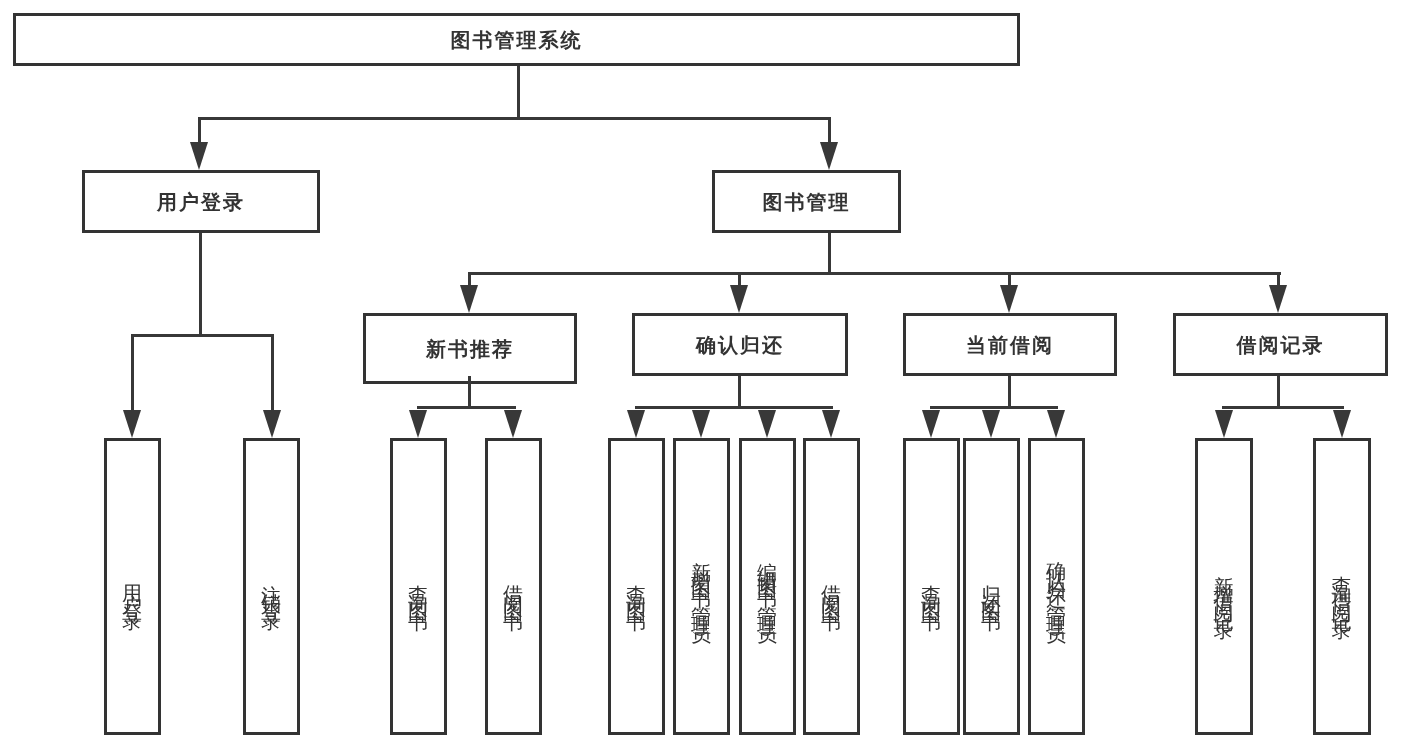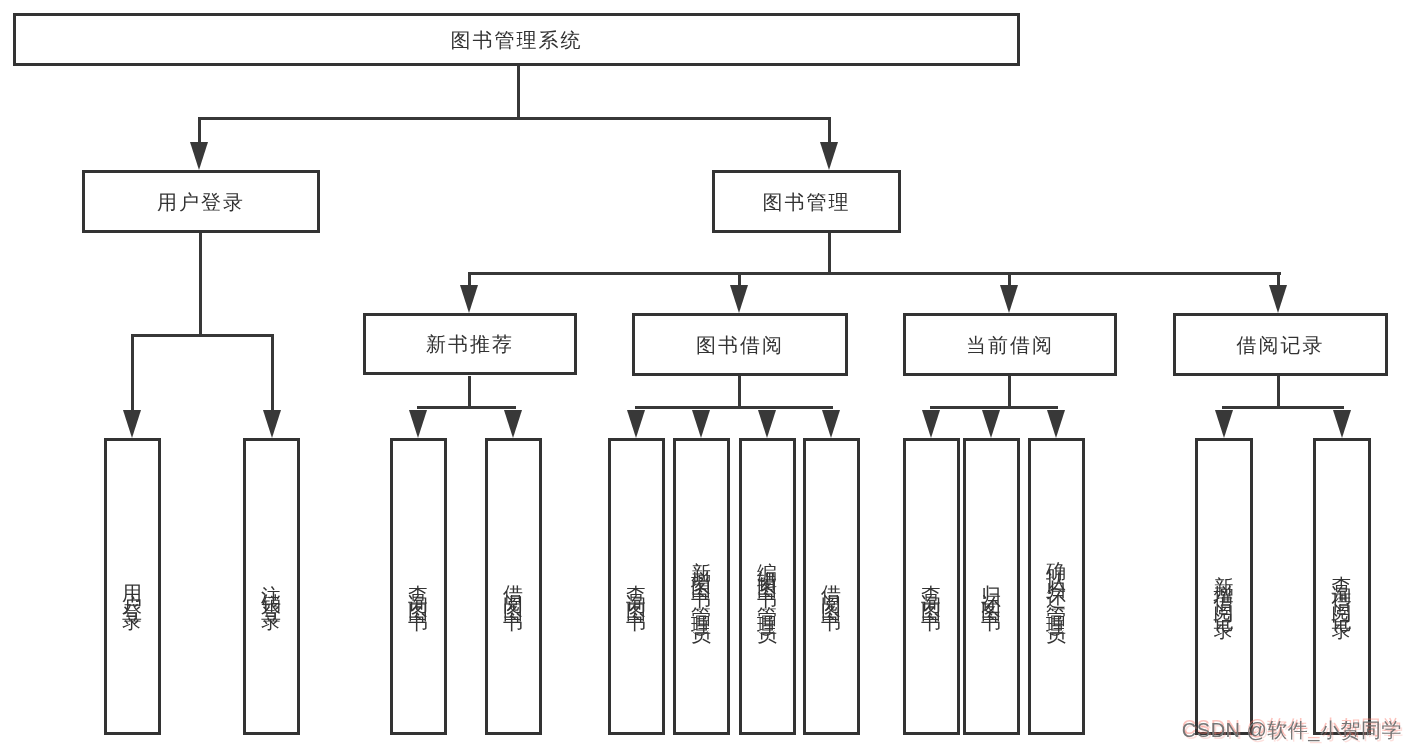--- a/index.html
+++ b/index.html
@@ -12,20 +12,21 @@
   }
   
   .box{
     position:absolute;box-sizing:border-box;
     border:3px solid #333333;background:#ffffff;
     display:flex;align-items:center;justify-content:center;
   }
   .box .lbl{
     font-size:20px;color:#333333;letter-spacing:2px;line-height:1;
     white-space:nowrap;
+    font-weight:bold;
   }
   
   .vbox{
     position:absolute;box-sizing:border-box;
     border:3px solid #333333;background:#ffffff;
     display:flex;align-items:center;justify-content:center;
   }
   .vbox .vlbl{
     writing-mode:vertical-lr;text-orientation:mixed;
     font-size:20px;color:#333333;letter-spacing:9px;line-height:1;
@@ -83,25 +84,25 @@
   <div class="hl" style="left:468px;top:272px;width:813px"></div>
   <div class="vl" style="left:468px;top:272px;height:14px"></div>
   <div class="ar" style="left:460px;top:285px"></div>
   <div class="vl" style="left:738px;top:272px;height:14px"></div>
   <div class="ar" style="left:730px;top:285px"></div>
   <div class="vl" style="left:1008px;top:272px;height:14px"></div>
   <div class="ar" style="left:1000px;top:285px"></div>
   <div class="vl" style="left:1277px;top:272px;height:14px"></div>
   <div class="ar" style="left:1269px;top:285px"></div>
 
-  <div class="box" style="left:363px;top:313px;width:214px;height:62px">
+  <div class="box" style="left:363px;top:313px;width:214px;height:71px">
     <span class="lbl">新书推荐</span>
   </div>
   <div class="box" style="left:632px;top:313px;width:216px;height:63px">
-    <span class="lbl">图书借阅</span>
+    <span class="lbl">确认归还</span>
   </div>
   <div class="box" style="left:1173px;top:313px;width:215px;height:63px">
     <span class="lbl">借阅记录</span>
   </div>
   <div class="box" style="left:903px;top:313px;width:214px;height:63px">
     <span class="lbl">当前借阅</span>
   </div>
 
   <div class="vl" style="left:468px;top:376px;height:32px"></div>
   <div class="vl" style="left:738px;top:376px;height:32px"></div>
@@ -162,15 +163,14 @@
     <span class="vlbl">确认归还（管理员）</span>
   </div>
 
   <div class="vbox" style="left:1195px;top:438px;width:58px;height:297px">
     <span class="vlbl">新增借阅记录</span>
   </div>
   <div class="vbox" style="left:1313px;top:438px;width:58px;height:297px">
     <span class="vlbl">查询借阅记录</span>
   </div>
 
-  <div class="watermark">CSDN @软件_小贺同学</div>
 
 </div>
 
 </body></html>

